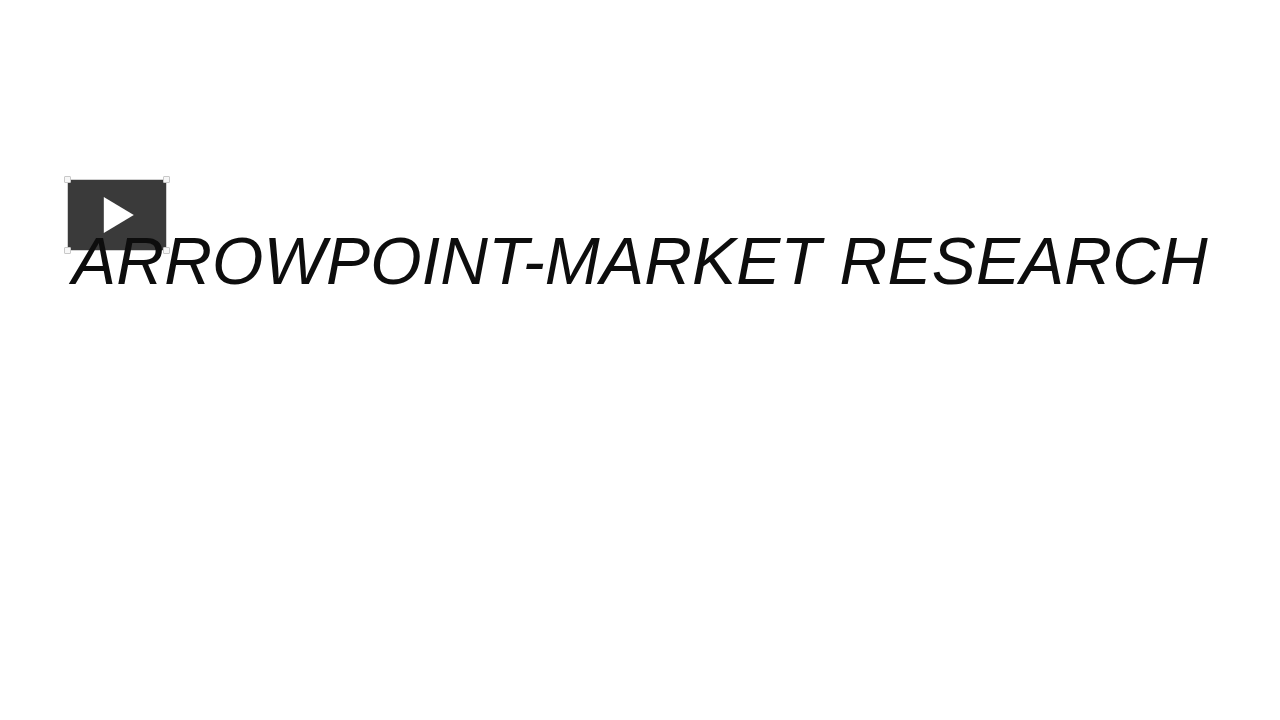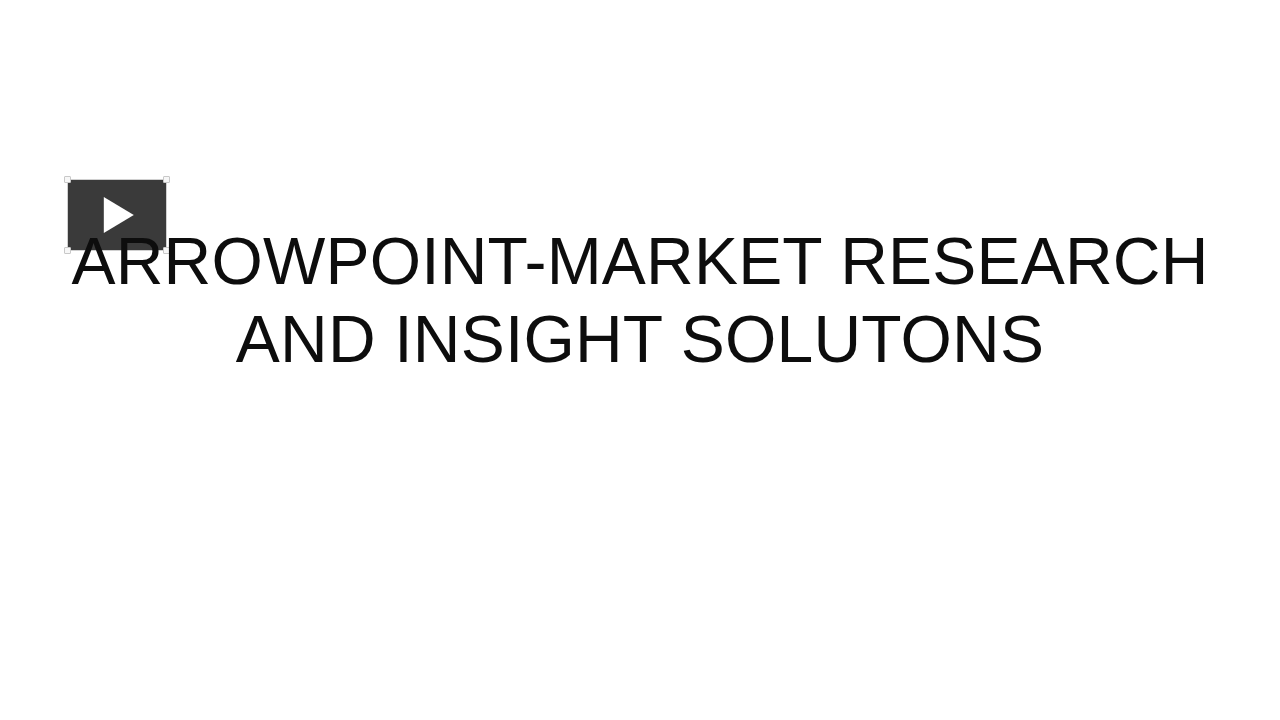--- a/index.html
+++ b/index.html
@@ -14,20 +14,21 @@
     background: #ffffff;
     font-family: "Liberation Sans", sans-serif;
     overflow: hidden;
   }
 
   #slide-canvas {
     position: relative;
     width: 1280px;
     height: 715px;
     background: #ffffff;
+    font-style: italic;
   }
 
   
   #media-object {
     position: absolute;
     left: 68px;
     top: 180px;
     width: 98px;
     height: 70px;
   }
@@ -119,17 +120,16 @@
       <div id="play-triangle"></div>
     </div>
     <div class="sel-handle tl"></div>
     <div class="sel-handle tr"></div>
     <div class="sel-handle bl"></div>
     <div class="sel-handle br"></div>
   </div>
 
   <div id="title-block">
     <span class="title-line">ARROWPOINT-MARKET RESEARCH</span>
-    <span class="title-line">AND INSIGHT SOLUTONS</span>
   </div>
 
 
 </div>
 
 </body></html>

